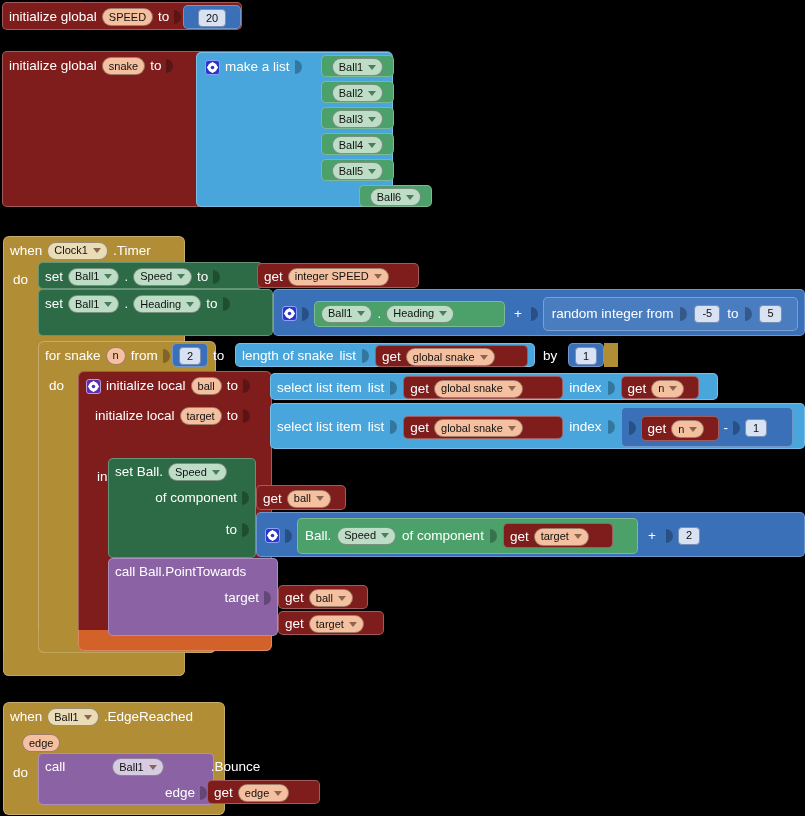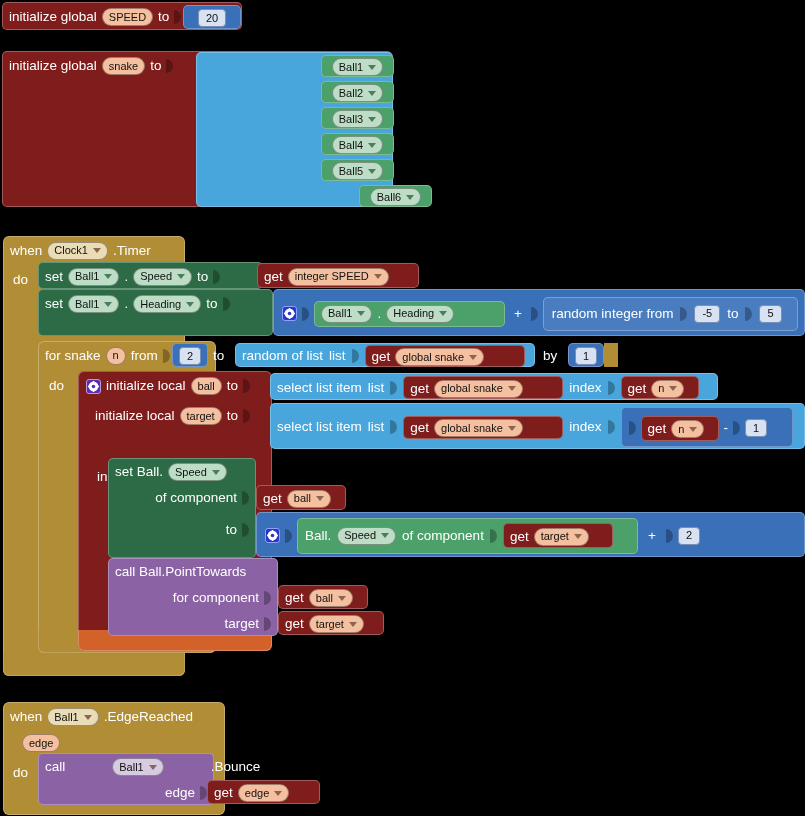--- a/index.html
+++ b/index.html
@@ -122,20 +122,34 @@
     <div class="row" style="height:28px;">
       <span class="lbl">initialize global</span>
       <span class="pill">
         <span>snake</span>
       </span>
       <span class="lbl">to</span>
       <span class="sock"></span>
     </div>
 
     <div class="blk c-list" style="left:193px; top:0px; width:197px; height:155px;">
+      <div class="row" style="height:28px; padding-left:8px;">
+        <span class="gear">
+          <svg width="11" height="11" viewBox="0 0 16 16">
+            <circle cx="8" cy="8" r="7" fill="#fff"></circle>
+            <circle cx="8" cy="8" r="2.6" fill="#2B36C8"></circle>
+            <rect x="6.8" y="0" width="2.4" height="4" fill="#fff"></rect>
+            <rect x="6.8" y="12" width="2.4" height="4" fill="#fff"></rect>
+            <rect x="0" y="6.8" width="4" height="2.4" fill="#fff"></rect>
+            <rect x="12" y="6.8" width="4" height="2.4" fill="#fff"></rect>
+          </svg>
+        </span>
+        <span class="lbl">make a list</span>
+        <span class="sock"></span>
+      </div>
 
       <div class="blk c-get" style="left:124px; top:2px; width:73px; height:22px;">
         <div class="row" style="height:22px; justify-content:center; padding:0 4px;">
           <span class="pill green">
             <span>Ball1</span>
             <i class="caret"></i>
           </span>
         </div>
       </div>
       <div class="blk c-get" style="left:124px; top:28px; width:73px; height:22px;">
@@ -302,21 +316,21 @@
     <div class="row" style="height:24px; justify-content:center; padding:0 3px;">
       <span class="pill num">
         <span>2</span>
       </span>
     </div>
   </div>
   <span class="lbl" style="position:absolute; left:213px; top:348px; color:#fff;">to</span>
 
   <div class="blk c-list" style="left:235px; top:343px; width:300px; height:24px;">
     <div class="row" style="height:24px; gap:6px;">
-      <span class="lbl">random of list</span>
+      <span class="lbl">length of snake</span>
       <span class="lbl">list</span>
       <span class="sock"></span>
       <span class="blk c-var" style="position:relative; display:inline-flex; height:22px; width:160px;">
         <span class="row" style="height:22px; padding:0 6px; display:flex;">
           <span class="lbl">get</span>
           <span class="pill">
             <span>global snake</span>
             <i class="caret"></i>
           </span>
         </span>
@@ -499,24 +513,20 @@
         <span>2</span>
       </span>
     </div>
   </div>
 
   <div class="blk c-proc" style="left:108px; top:558px; width:170px; height:78px;text-align:right;">
     <div class="row" style="height:26px;">
       <span class="lbl">call Ball.PointTowards</span>
     </div>
     <div class="row" style="height:26px; justify-content:flex-end;">
-      <span class="lbl">for component</span>
-      <span class="sock"></span>
-    </div>
-    <div class="row" style="height:26px; justify-content:flex-end;">
       <span class="lbl">target</span>
       <span class="sock"></span>
     </div>
   </div>
   <div class="blk c-var" style="left:278px; top:585px; width:90px; height:24px;">
     <div class="row" style="height:24px;">
       <span class="lbl">get</span>
       <span class="pill">
         <span>ball</span>
         <i class="caret"></i>

